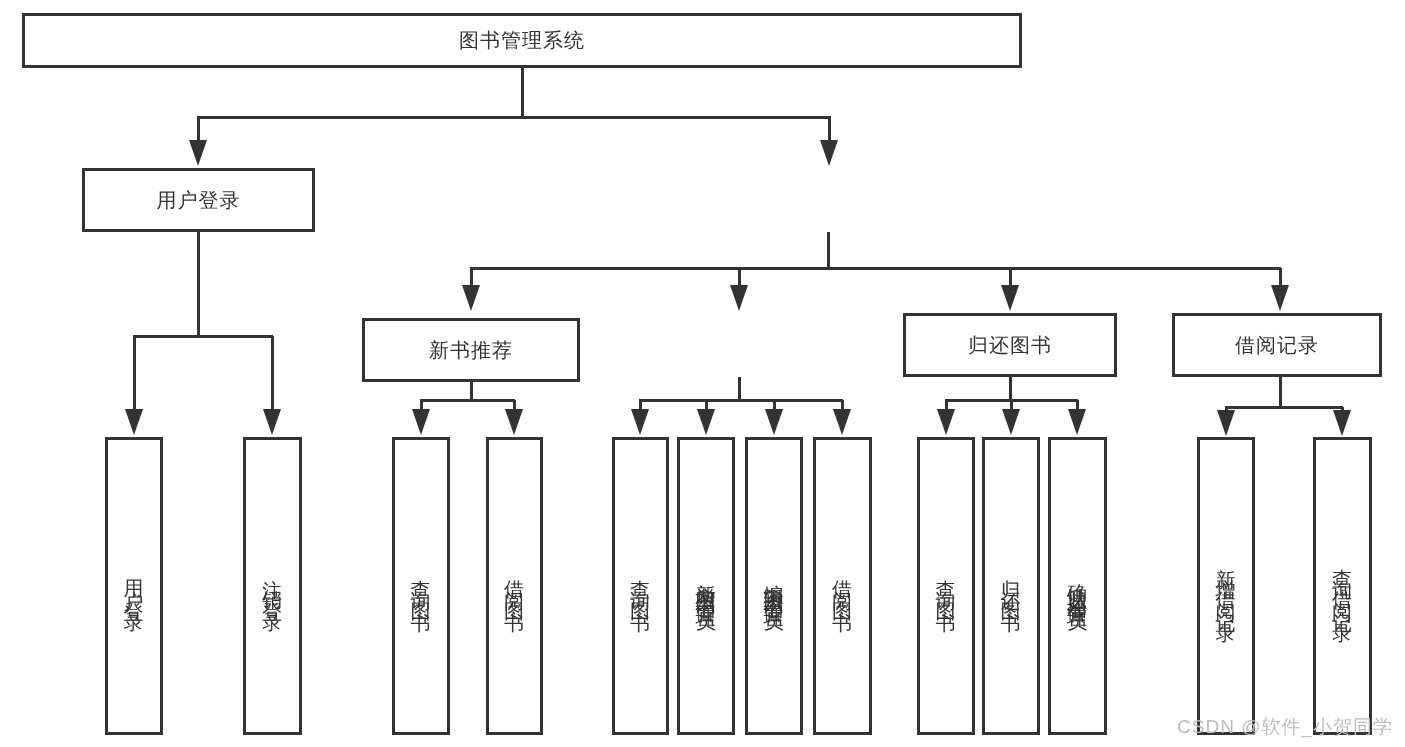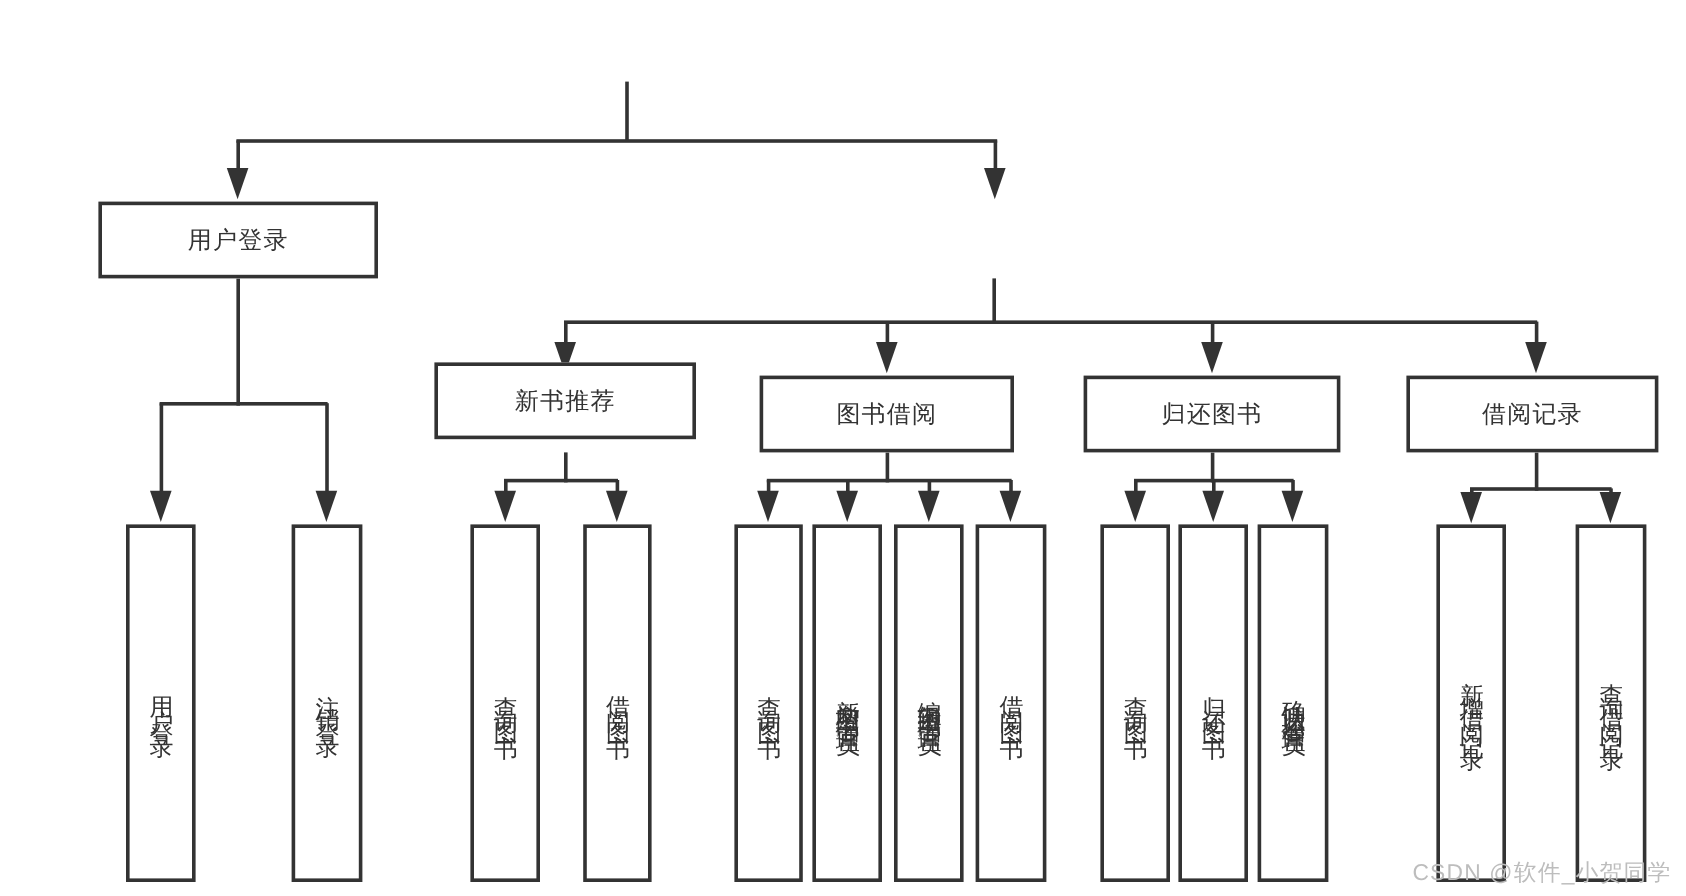--- a/index.html
+++ b/index.html
@@ -52,28 +52,28 @@
     z-index:3;
     white-space:nowrap;
     text-align:center;
   }
 </style>
 </head>
 <body>
 
 <div id="canvas" style="background: rgb(255, 255, 255);">
   <div class="watermark">CSDN @软件_小贺同学</div>
+<div class="node" style="left: 22px; top: 13px; width: 1000px; height: 55px;">
+      <span>图书管理系统</span>
+    </div>
     <div class="node" style="left: 82px; top: 168px; width: 233px; height: 64px;">
       <span>用户登录</span>
     </div>
-    <div class="node" style="left: 362px; top: 302px; width: 218px; height: 64px;">
+    <div class="node" style="left: 362px; top: 318px; width: 218px; height: 64px;">
       <span>新书推荐</span>
-    </div>
-    <div class="node" style="left: 633px; top: 313px; width: 212px; height: 64px;">
-      <span>图书借阅</span>
     </div>
     <div class="node" style="left: 903px; top: 313px; width: 214px; height: 64px;">
       <span>归还图书</span>
     </div>
     <div class="node" style="left: 1172px; top: 313px; width: 210px; height: 64px;">
       <span>借阅记录</span>
     </div>
     <div class="node vertical" style="left: 105px; top: 437px; width: 58px; height: 298px;">
       <span>用户登录</span>
     </div>

